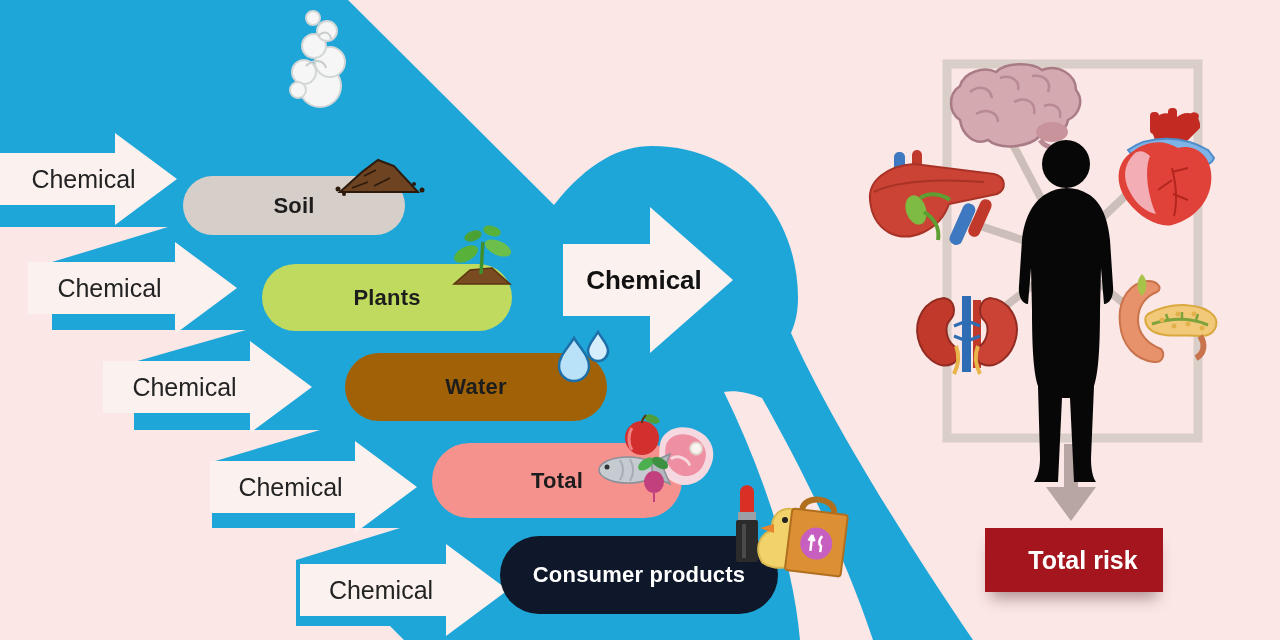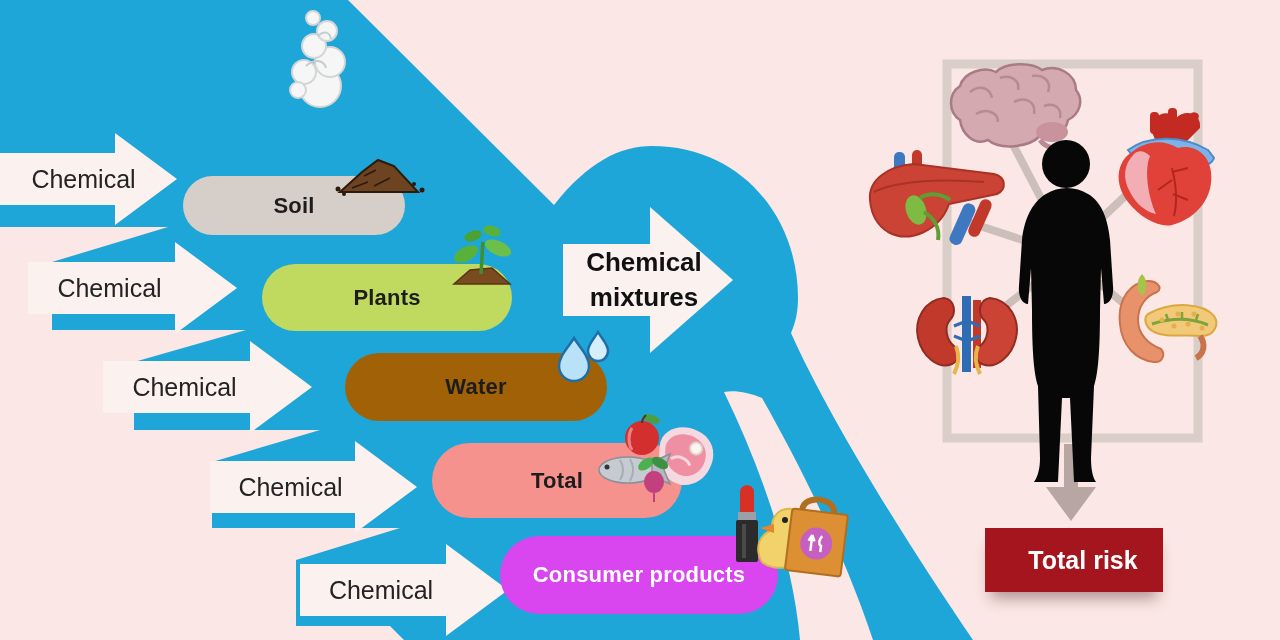--- a/index.html
+++ b/index.html
@@ -101,36 +101,35 @@
         <polygon fill="#FBF1EF" points="0,20 146,20 146,0 208,46 146,92 146,72 0,72"></polygon>
       </svg>
     <div class="arrow-label">Chemical</div>
   </div>
 
   <svg class="abs" width="172" height="146" style="left:563px;top:207px">
     <polygon fill="#FBF1EF" points="0,37 87,37 87,0 170,73 87,146 87,109 0,109"></polygon>
   </svg>
   <div id="mixtures-label">
     <span>Chemical</span>
-    <span>mixtures</span>
   </div>
 
   <div class="pill" style="left:183px;top:176px;width:222px;height:59px;background:#D6CEC9">
     <span class="pill-label" style="font-size:22px">Soil</span>
   </div>
   <div class="pill" style="left:262px;top:264px;width:250px;height:67px;background:#C0DA5F">
     <span class="pill-label" style="font-size:22px">Plants</span>
   </div>
   <div class="pill" style="left:345px;top:353px;width:262px;height:68px;background:#a16207">
     <span class="pill-label" style="font-size:22px">Water</span>
   </div>
   <div class="pill" style="left:432px;top:443px;width:250px;height:75px;background:#F5928E">
     <span class="pill-label" style="font-size:22px">Total</span>
   </div>
-  <div class="pill" style="left:500px;top:536px;width:278px;height:78px;background:#d946ef">
+  <div class="pill" style="left:500px;top:536px;width:278px;height:78px;background:#0f172a">
     <span class="pill-label" style="font-size:22px;color:#FFFFFF">Consumer products</span>
   </div>
 
   <svg class="abs" width="74" height="102" style="left:280px;top:6px">
     <g stroke="#D2D6D6" stroke-width="2" fill="#F6F6F6">
       <circle cx="40" cy="80" r="21"></circle>
         <circle cx="24" cy="66" r="12"></circle>
         <circle cx="50" cy="56" r="15"></circle>
       <circle cx="34" cy="40" r="12"></circle>
         <circle cx="47" cy="25" r="10"></circle>

